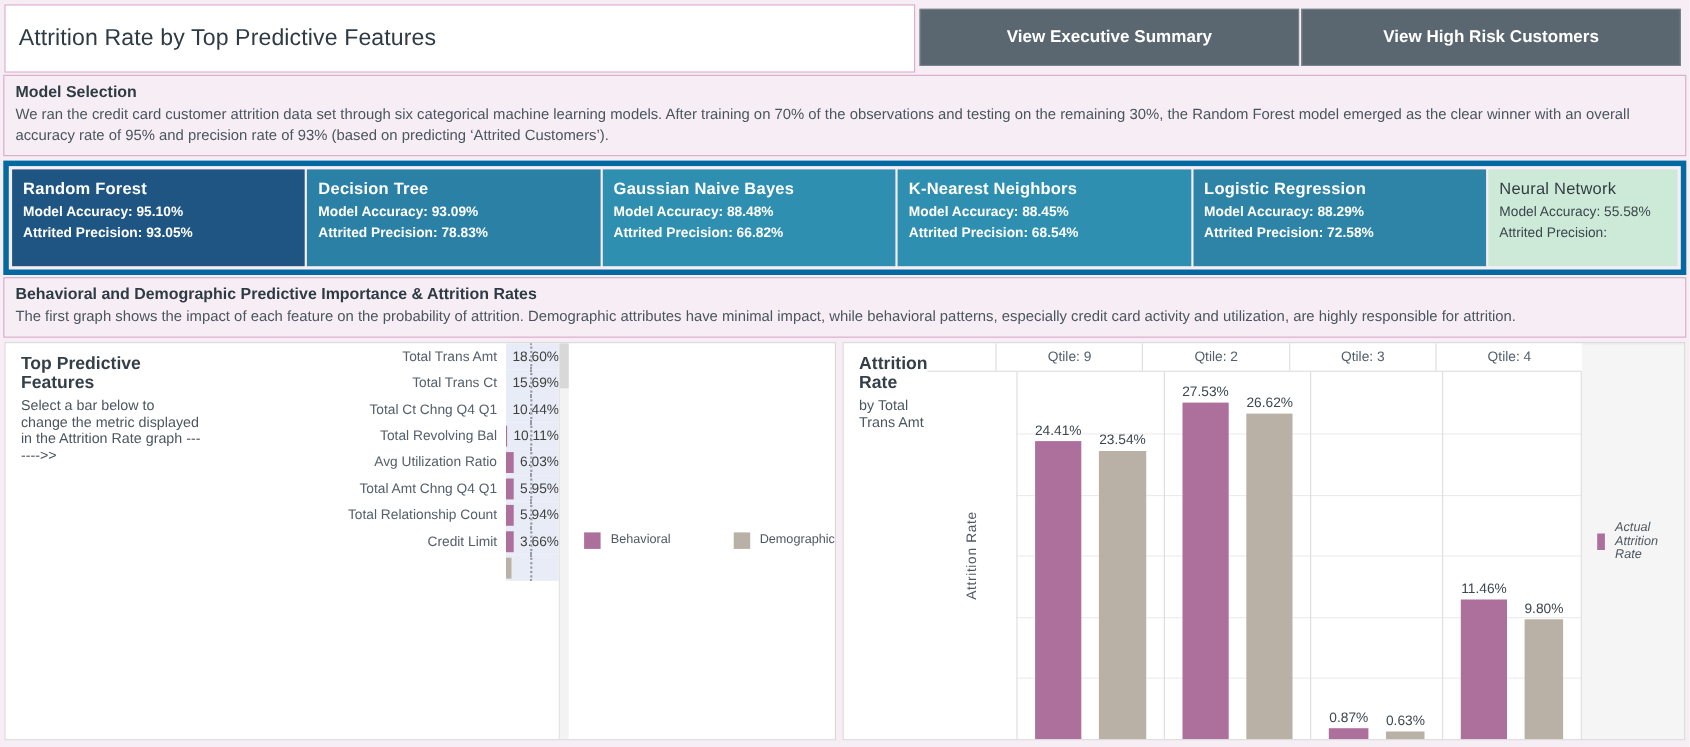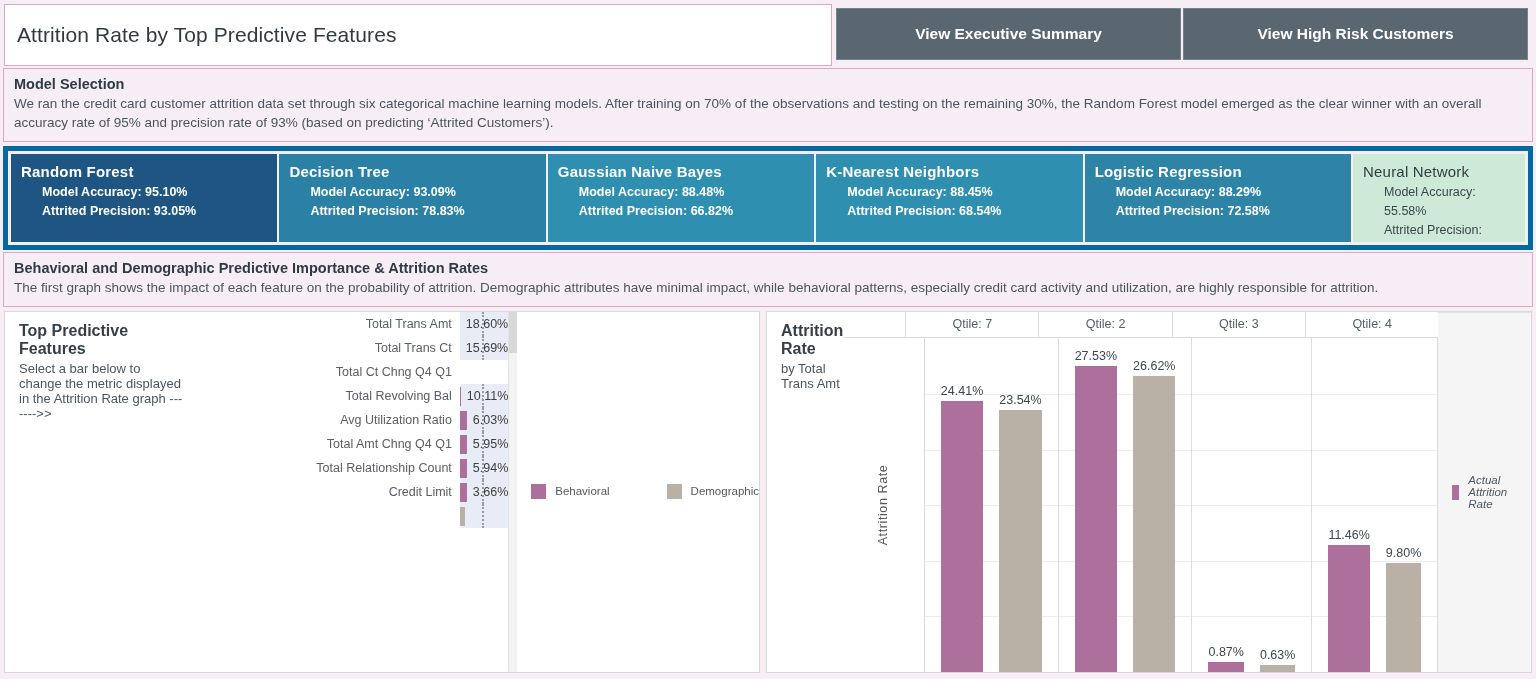--- a/index.html
+++ b/index.html
@@ -76,21 +76,21 @@
     flex: 1;
     padding: 9px 10px 0 10px;
     color: #ffffff;
     overflow: hidden;
   }
   .model-card.nn { flex: 0 0 172px; }
   .model-name {
     font-size: 15px; font-weight: bold; margin-bottom: 3px;
     letter-spacing: .2px;
   }
-  .model-stat { font-size: 12.5px; font-weight: bold; line-height: 1.5; margin-left: 21px; }
+  .model-stat { font-size: 12.5px; font-weight: bold; line-height: 1.5; }
   .model-card.nn .model-name { font-weight: normal; font-size: 15px; color:#333c43; }
   .model-card.nn .model-stat { font-weight: normal; color:#3c464d; }
 
   
   .charts {
     flex: 1;
     display: flex;
     gap: 6px;
     padding: 2px 4px 6px 4px;
     min-height: 0;
@@ -303,20 +303,25 @@
             <div class="brow">
               <div class="brow-label">Total Trans Ct</div>
               <div class="brow-track">
                 <div class="bar" style="width: 74.7143%;"></div>
                 <span class="bar-val">15.69%</span>
                 <div class="dotted-ref" style="left: 44.7619%;"></div>
               </div>
             </div>
             <div class="brow">
               <div class="brow-label">Total Ct Chng Q4 Q1</div>
+              <div class="brow-track">
+                <div class="bar" style="width: 49.7143%;"></div>
+                <span class="bar-val">10.44%</span>
+                <div class="dotted-ref" style="left: 44.7619%;"></div>
+              </div>
             </div>
             <div class="brow">
               <div class="brow-label">Total Revolving Bal</div>
               <div class="brow-track">
                 <div class="bar" style="width: 48.1429%;"></div>
                 <span class="bar-val">10.11%</span>
                 <div class="dotted-ref" style="left: 44.7619%;"></div>
               </div>
             </div>
             <div class="brow">
@@ -375,21 +380,21 @@
     </div>
 
     <div class="chart-card right">
       <div class="chart-head">
         <div class="chart-title">Attrition Rate</div>
         <div class="chart-sub">by Total Trans Amt</div>
       </div>
       <div class="rbc">
         <div class="q-header" id="qhead">
           <div class="q-corner"></div>
-        <div class="q-cell">Qtile: 7</div>
+        <div class="q-cell">Qtile: 9</div>
             <div class="q-cell">Qtile: 2</div>
             <div class="q-cell">Qtile: 3</div>
             <div class="q-cell">Qtile: 4</div>
           </div>
         <div class="rbc-plotrow">
           <div class="y-axis-label">
             <span>Attrition Rate</span>
           </div>
           <div class="q-groups" id="qgroups">
             <div class="gridlines">

